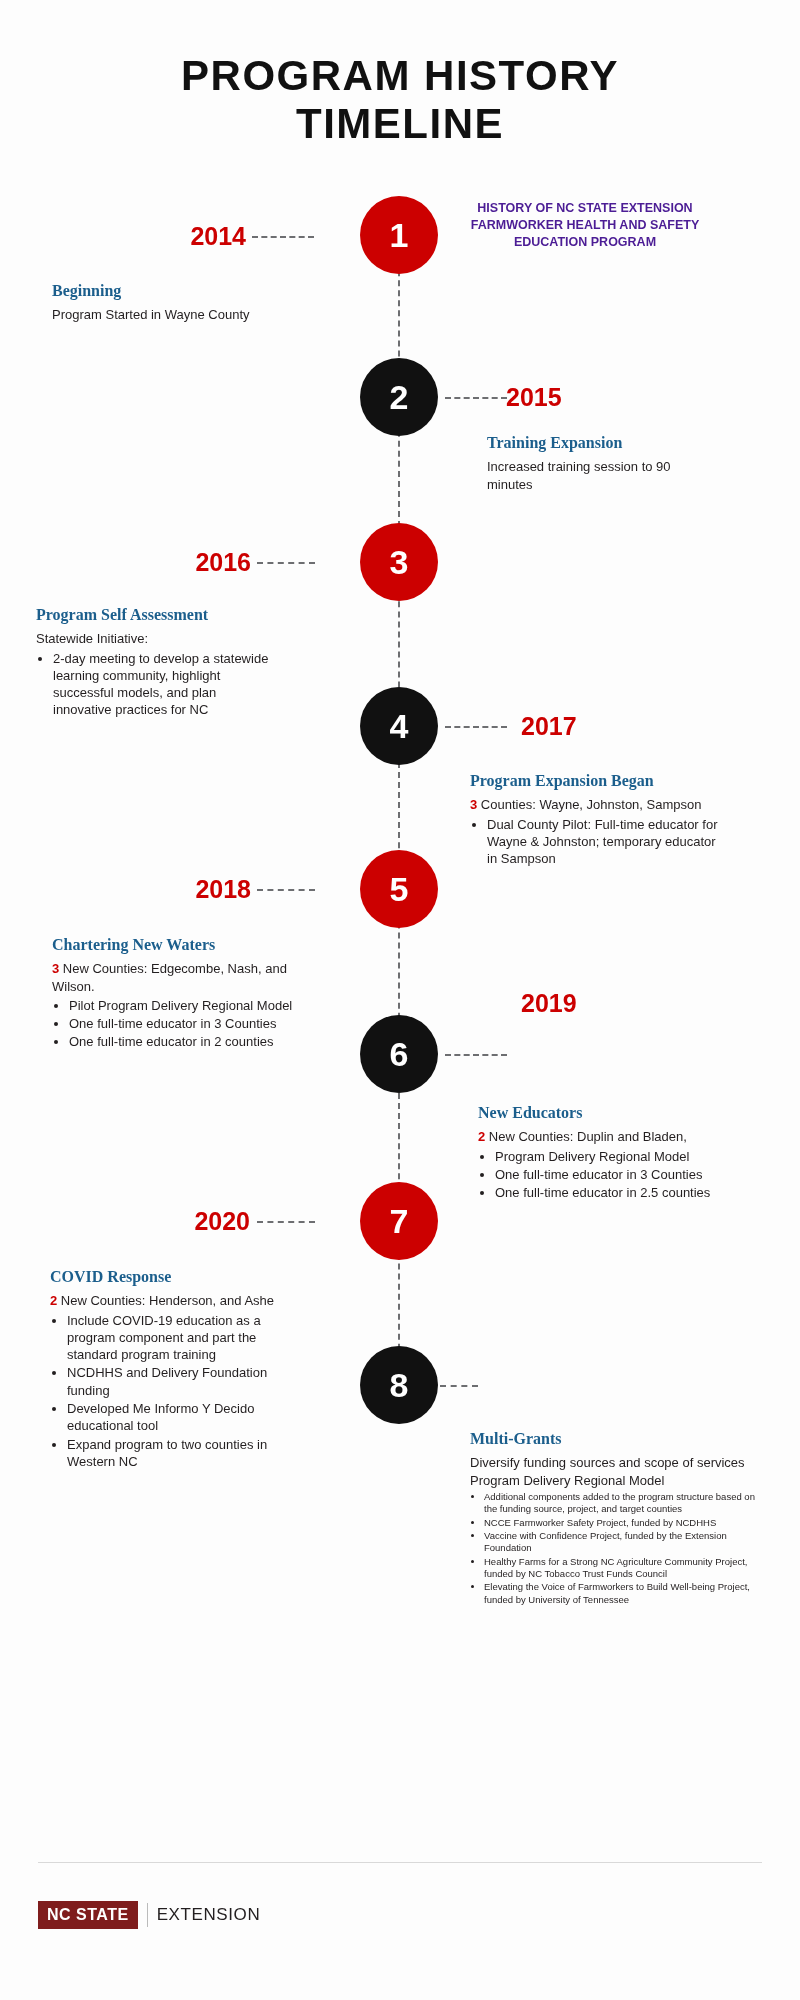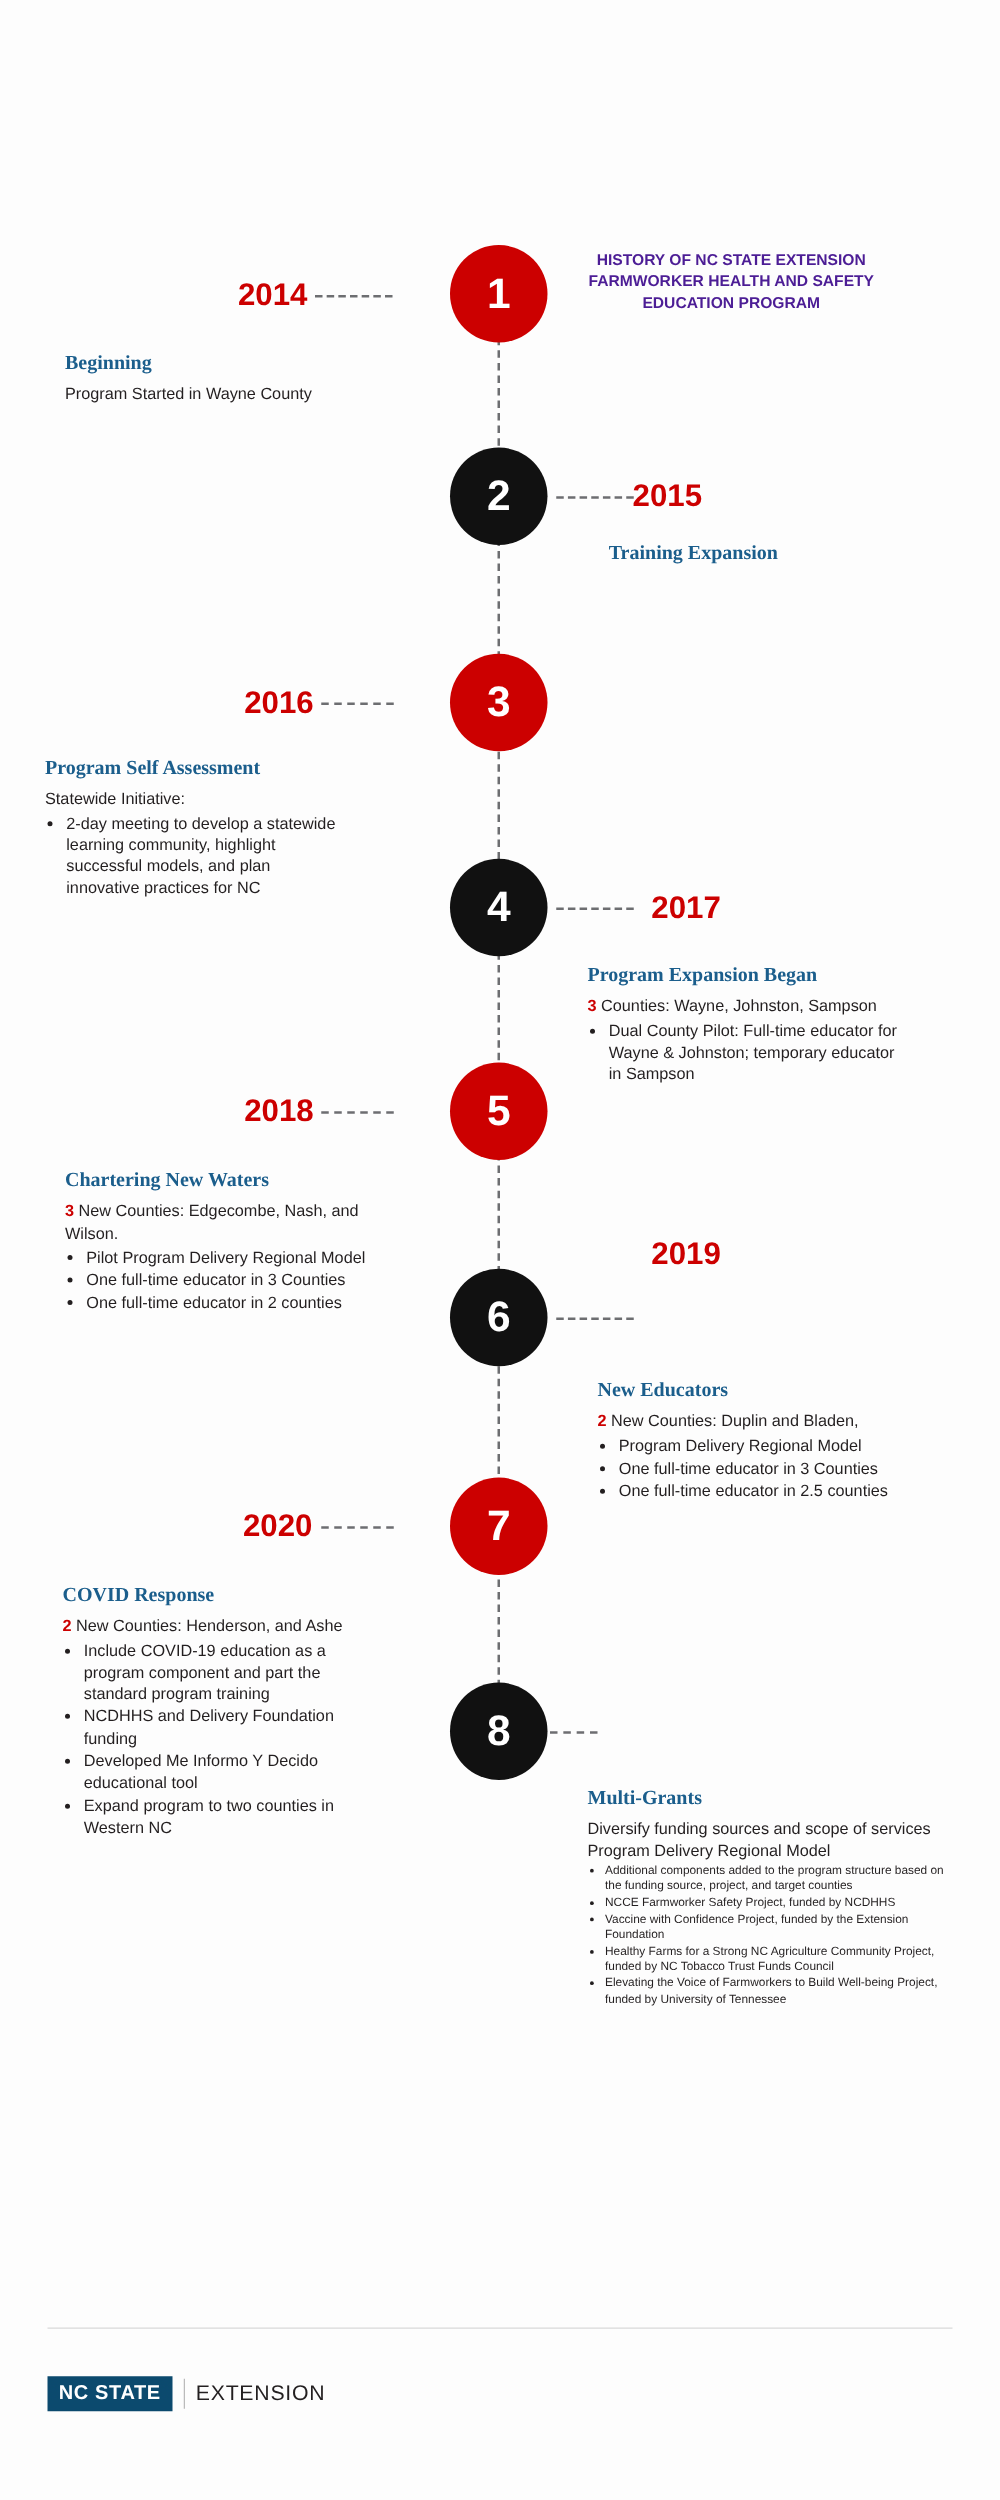--- a/index.html
+++ b/index.html
@@ -137,21 +137,21 @@
   }
   .logo {
     position: absolute;
     left: 38px;
     top: 1900px;
     display: flex;
     align-items: center;
     height: 30px;
   }
   .logo-mark {
-    background: #0c4a6e;
+    background: #7f1d1d;
     color: #ffffff;
     font-weight: bold;
     font-size: 16px;
     letter-spacing: 0.5px;
     padding: 6px 9px;
     line-height: 1;
   }
   .logo-sep {
     width: 1px;
     height: 24px;
@@ -162,39 +162,44 @@
     font-size: 17px;
     letter-spacing: 0.6px;
     color: #231f20;
   }
 </style>
 </head>
 <body>
 
 <div class="page">
 
+  <div class="title">
+    <span>PROGRAM HISTORY</span>
+    <span class="line2">TIMELINE</span>
+  </div>
 
   <div class="spine"></div>
 
   <div class="stub" style="left:252px; top:236px; width:62px;"></div>
   <div class="year left" style="left:150px; top:222px; width:96px;">2014</div>
   <div class="node red" style="left:360px; top:196px;">1</div>
   <div class="heading-block" style="left:470px; top:200px; width:230px;">HISTORY OF NC STATE EXTENSION FARMWORKER HEALTH AND SAFETY EDUCATION PROGRAM</div>
 
   <div class="block" style="left:52px; top:280px; width:222px;">
     <h3>Beginning</h3>
     <p>Program Started in Wayne County</p>
   </div>
 
   <div class="stub" style="left:445px; top:397px; width:62px;"></div>
   <div class="node black" style="left:360px; top:358px;">2</div>
   <div class="year right" style="left:506px; top:383px; width:140px;">2015</div>
 
   <div class="block" style="left:487px; top:432px; width:230px;">
     <h3>Training Expansion</h3>
+    <p>Increased training session to 90 minutes</p>
   </div>
 
   <div class="stub" style="left:257px; top:562px; width:58px;"></div>
   <div class="year left" style="left:155px; top:548px; width:96px;">2016</div>
   <div class="node red" style="left:360px; top:523px;">3</div>
 
   <div class="block" style="left:36px; top:604px; width:240px;">
     <h3>Program Self Assessment</h3>
     <p>Statewide Initiative:</p>
     <ul>

